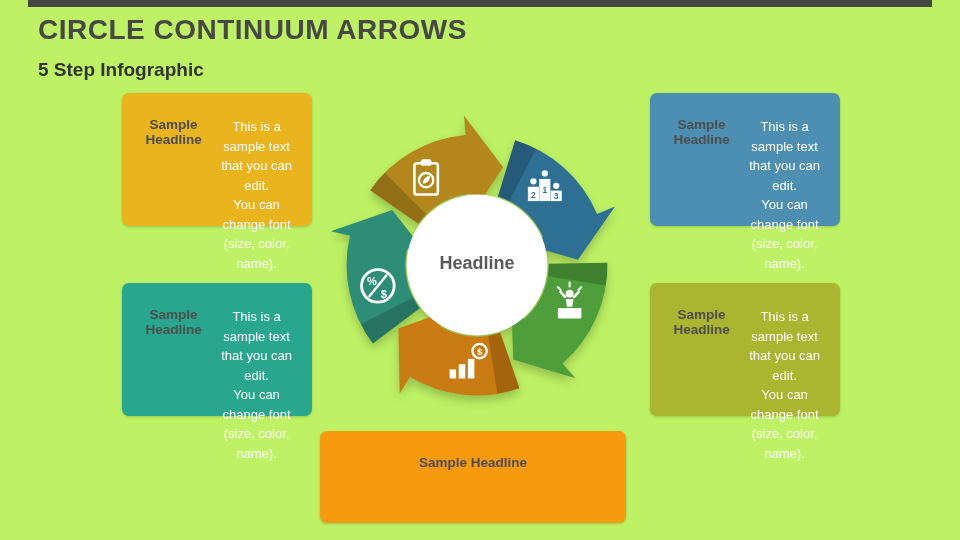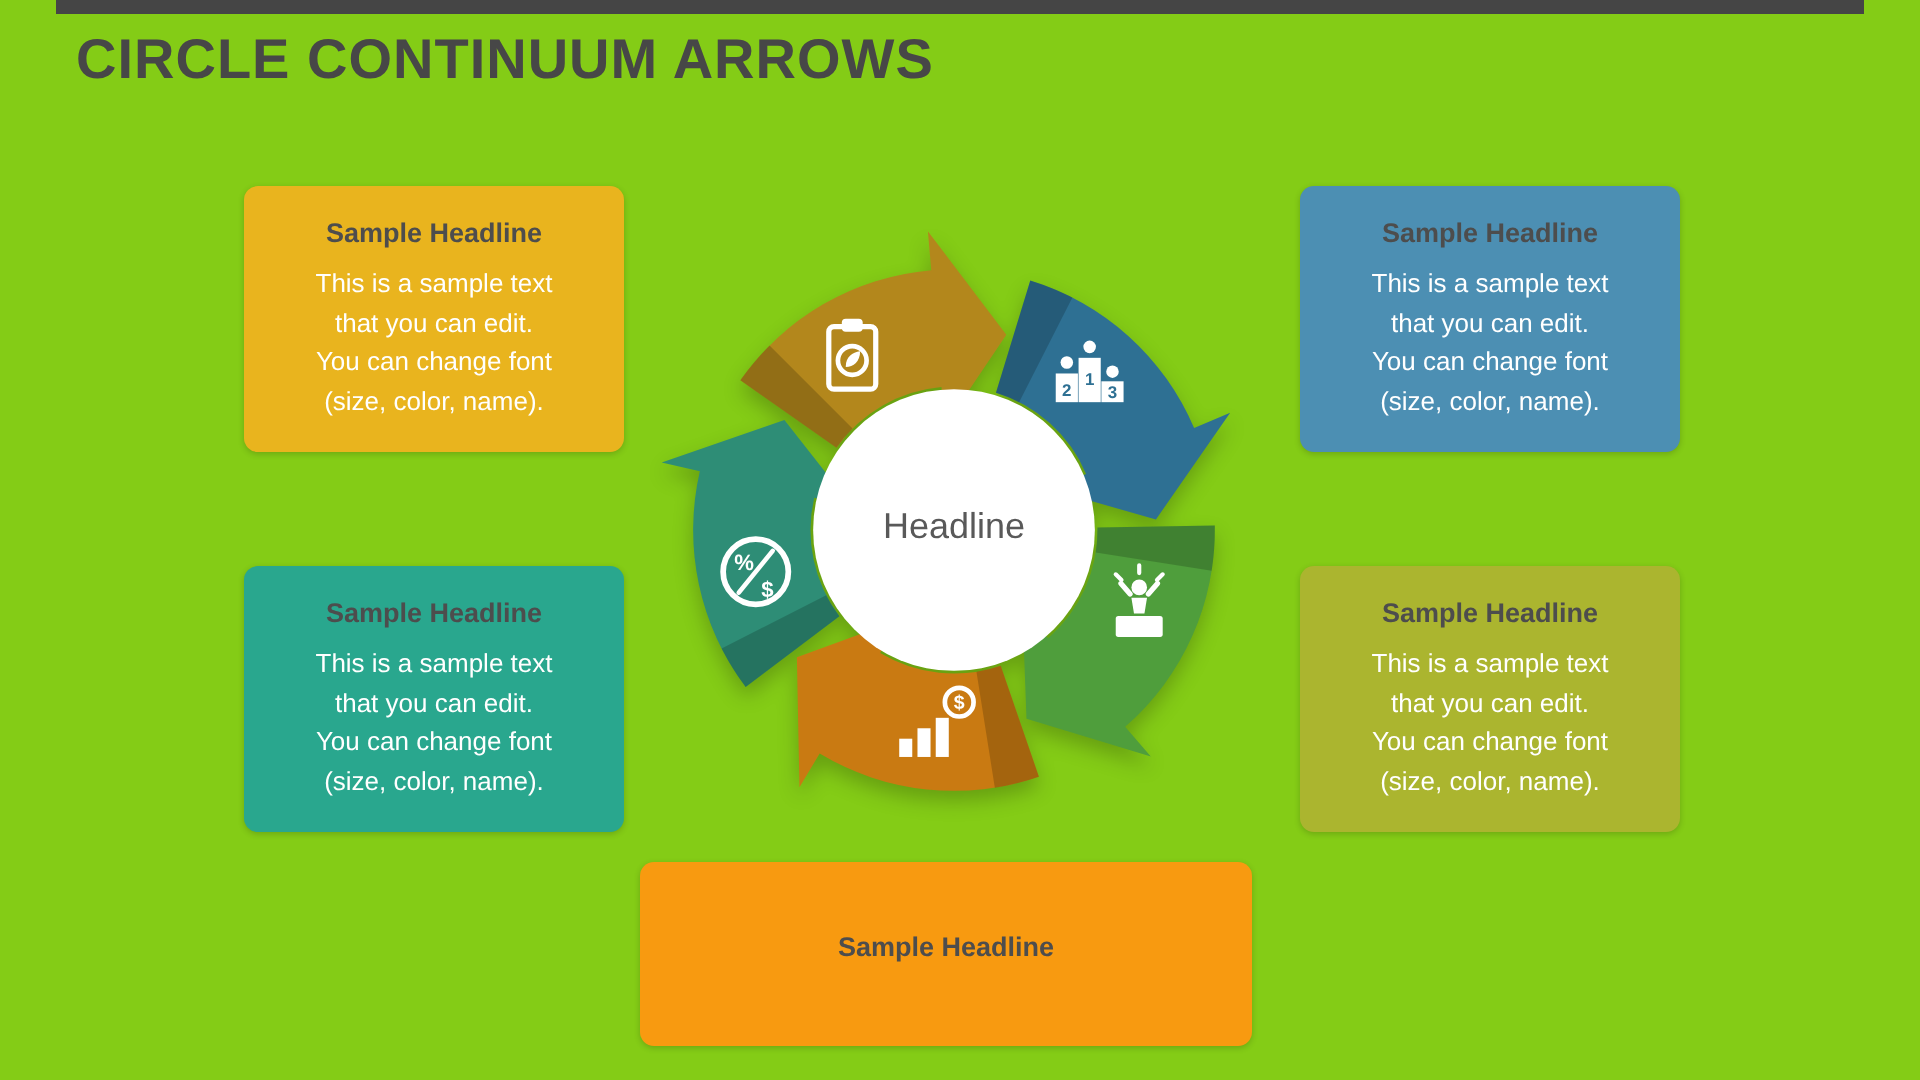--- a/index.html
+++ b/index.html
@@ -1,52 +1,53 @@
 <!DOCTYPE html>
 <html><head>
 <meta charset="utf-8">
 <style>
   * { margin:0; padding:0; box-sizing:border-box; }
   html,body { width:960px; height:540px; }
   body { font-family:"Liberation Sans", sans-serif; background:#e6e6e8; }
-  .slide { position:relative; width:960px; height:540px; background:#84cc16; overflow:hidden; }
+  .slide { position:relative; width:960px; height:540px; background:#bef264; overflow:hidden; }
 
   .top-bar { position:absolute; top:0; left:28px; right:28px; height:7px; background:#454545; }
 
   .slide-title { position:absolute; left:38px; top:14px; font-size:28px; font-weight:bold;
                  color:#474747; letter-spacing:0.5px; }
   .slide-subtitle { position:absolute; left:38px; top:59px; font-size:19px; color:#333333; }
 
   .box { position:absolute; border-radius:7px; padding:24px 12px; text-align:center;
-         color:#ffffff; display:flex; flex-direction:column; justify-content:center;
+         color:#ffffff; display:flex; flex-direction:row; justify-content:center;
          box-shadow:0 1px 3px rgba(0,0,0,0.18); }
   .box h3 { font-size:13.5px; font-weight:bold; color:#4d4d4d; margin-bottom:8px; }
   .box p  { font-size:13px; line-height:1.5; white-space:pre-line; }
 
   .box-tl { left:122px; top:93px;  width:190px; height:133px; }
   .box-tr { left:650px; top:93px;  width:190px; height:133px; }
   .box-ml { left:122px; top:283px; width:190px; height:133px; }
   .box-mr { left:650px; top:283px; width:190px; height:133px; }
   .box-b  { left:320px; top:431px; width:306px; height:92px;  }
 
   .ring-svg { position:absolute; left:327px; top:115px; width:300px; height:300px;
               filter:drop-shadow(0 5px 5px rgba(0,0,0,0.22)); }
   .ring-svg text { font-family:"Liberation Sans", sans-serif; font-weight:bold; }
 
   .center-label { position:absolute; left:402px; top:253px; width:150px; text-align:center;
-                  font-size:18px; font-weight:normal; color:#595959; }
+                  font-size:18px; font-weight:bold; color:#595959; }
 </style>
 </head>
 <body>
 
 <div class="slide">
 
   <div class="top-bar"></div>
 
   <h1 class="slide-title">CIRCLE CONTINUUM ARROWS</h1>
+  <h2 class="slide-subtitle">5 Step Infographic</h2>
 
   <div class="box box-tl" style="background-color: rgb(233, 180, 30);">
     <h3>Sample Headline</h3>
     <p>This is a sample text
 that you can edit.
 You can change font
 (size, color, name).</p>
   </div>
 
   <div class="box box-tr" style="background-color: rgb(76, 143, 179);">

